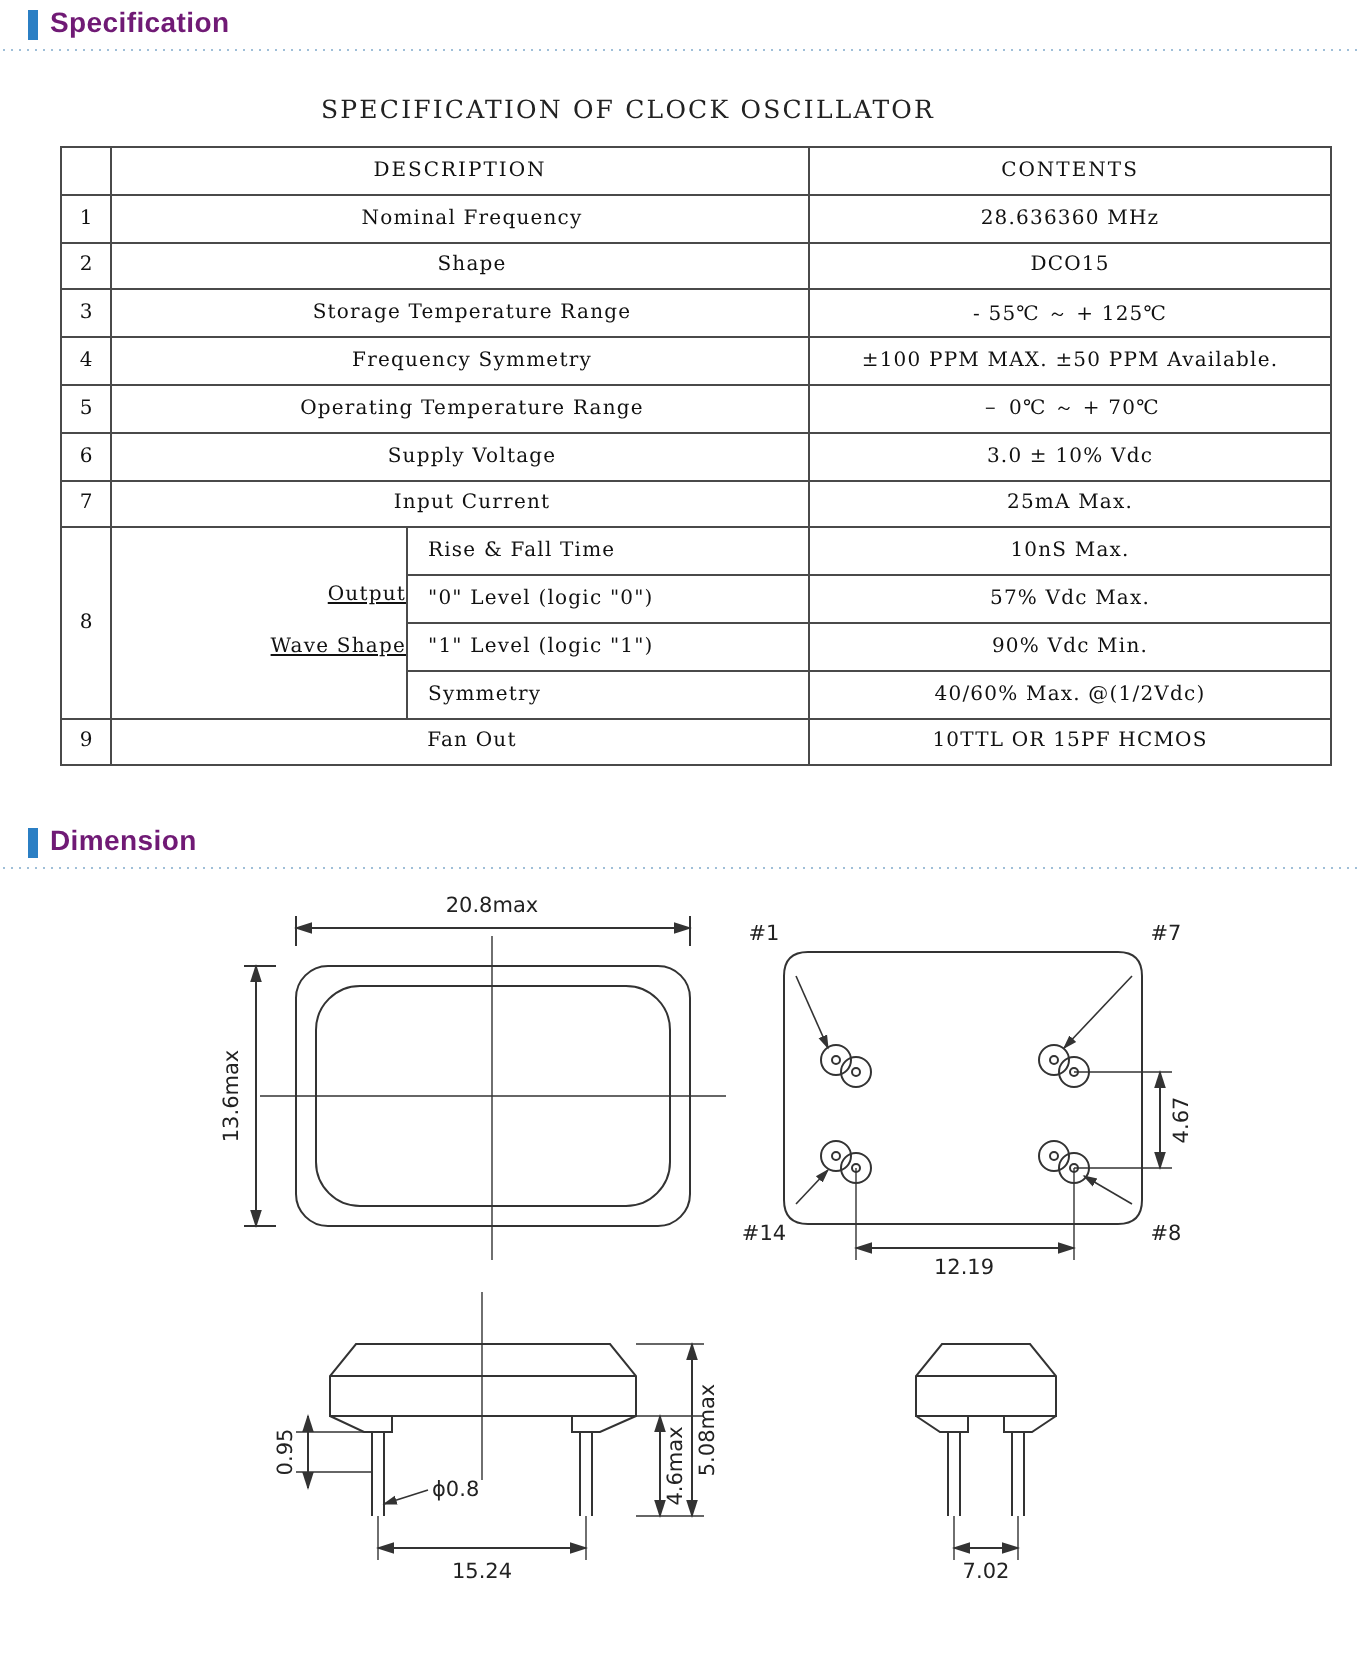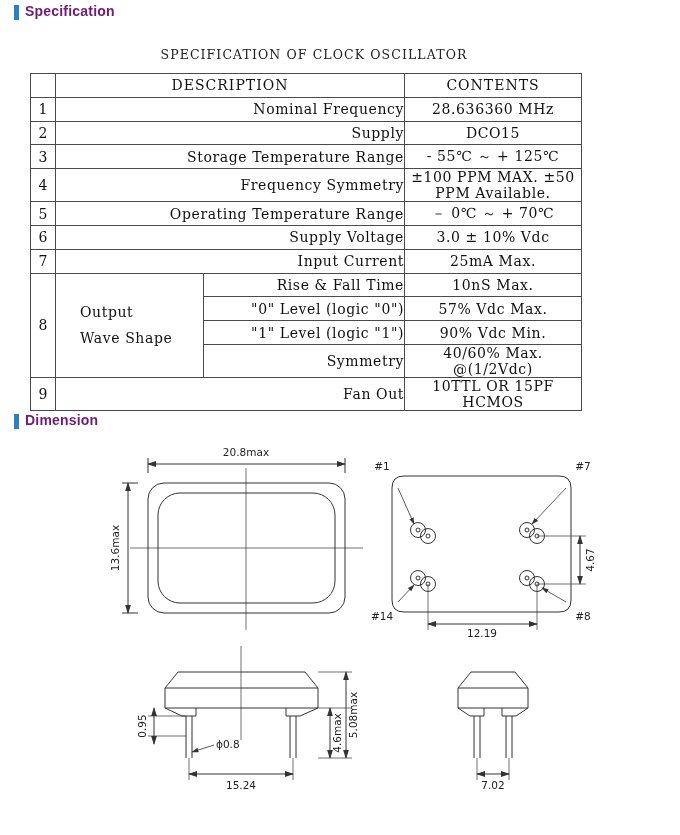--- a/index.html
+++ b/index.html
@@ -64,44 +64,45 @@
     font-family: "DejaVu Serif", serif;
     font-size: 12.5px;
     color: #222;
     letter-spacing: 1.1px;
   }
 
   #spec-table {
     position: absolute;
     top: 73px;
     left: 30px;
-    width: 552px;
+    width: 636px;
     border-collapse: collapse;
     font-family: "DejaVu Serif", serif;
-    font-size: 14px;
+    font-size: 10px;
     color: #111;
   }
   #spec-table td, #spec-table th {
     border: 1px solid #4a4a4a;
     padding: 0;
     height: 22.8px;
     font-weight: normal;
   }
   .c-no     { width: 24px;  text-align: center; }
-  .c-desc   { width: 325px; padding-left: 12px !important; text-align: right; letter-spacing: .6px;}
+  .c-desc   { width: 325px; padding-left: 12px !important; text-align: center; letter-spacing: .6px;}
   .c-desc-a { width: 135px; padding-left: 12px !important; text-align: left; letter-spacing: .6px;}
-  .c-desc-b { width: 190px; padding-left: 10px !important; text-align: right; letter-spacing: .6px; margin-top: 40px;}
+  .c-desc-b { width: 190px; padding-left: 10px !important; text-align: left; letter-spacing: .6px; margin-top: 40px;}
   .c-cont   { text-align: center; letter-spacing: .6px; }
   .hdr      { text-align: center; letter-spacing: 1px; }
   .vmid     { vertical-align: middle; }
   .out-label {
-    text-align: left;
+    text-align: right;
     padding-left: 12px !important;
     letter-spacing: .6px;
     line-height: 26px;
+    text-decoration: underline;
   }
 
   
   #dim-area {
     position: absolute;
     top: 440px;
     left: 0;
     width: 592px;
     height: 395px;
   }
@@ -126,21 +127,21 @@
       <td class="c-cont hdr">CONTENTS</td>
     </tr>
 
     <tr>
       <td class="c-no">1</td>
       <td class="c-desc" colspan="2">Nominal Frequency</td>
       <td class="c-cont">28.636360 MHz</td>
     </tr>
     <tr>
       <td class="c-no">2</td>
-      <td class="c-desc" colspan="2">Supply</td>
+      <td class="c-desc" colspan="2">Shape</td>
       <td class="c-cont">DCO15</td>
     </tr>
     <tr>
       <td class="c-no">3</td>
       <td class="c-desc" colspan="2">Storage Temperature Range</td>
       <td class="c-cont">- 55℃ ～ + 125℃</td>
     </tr>
     <tr>
       <td class="c-no">4</td>
       <td class="c-desc" colspan="2">Frequency Symmetry</td>

